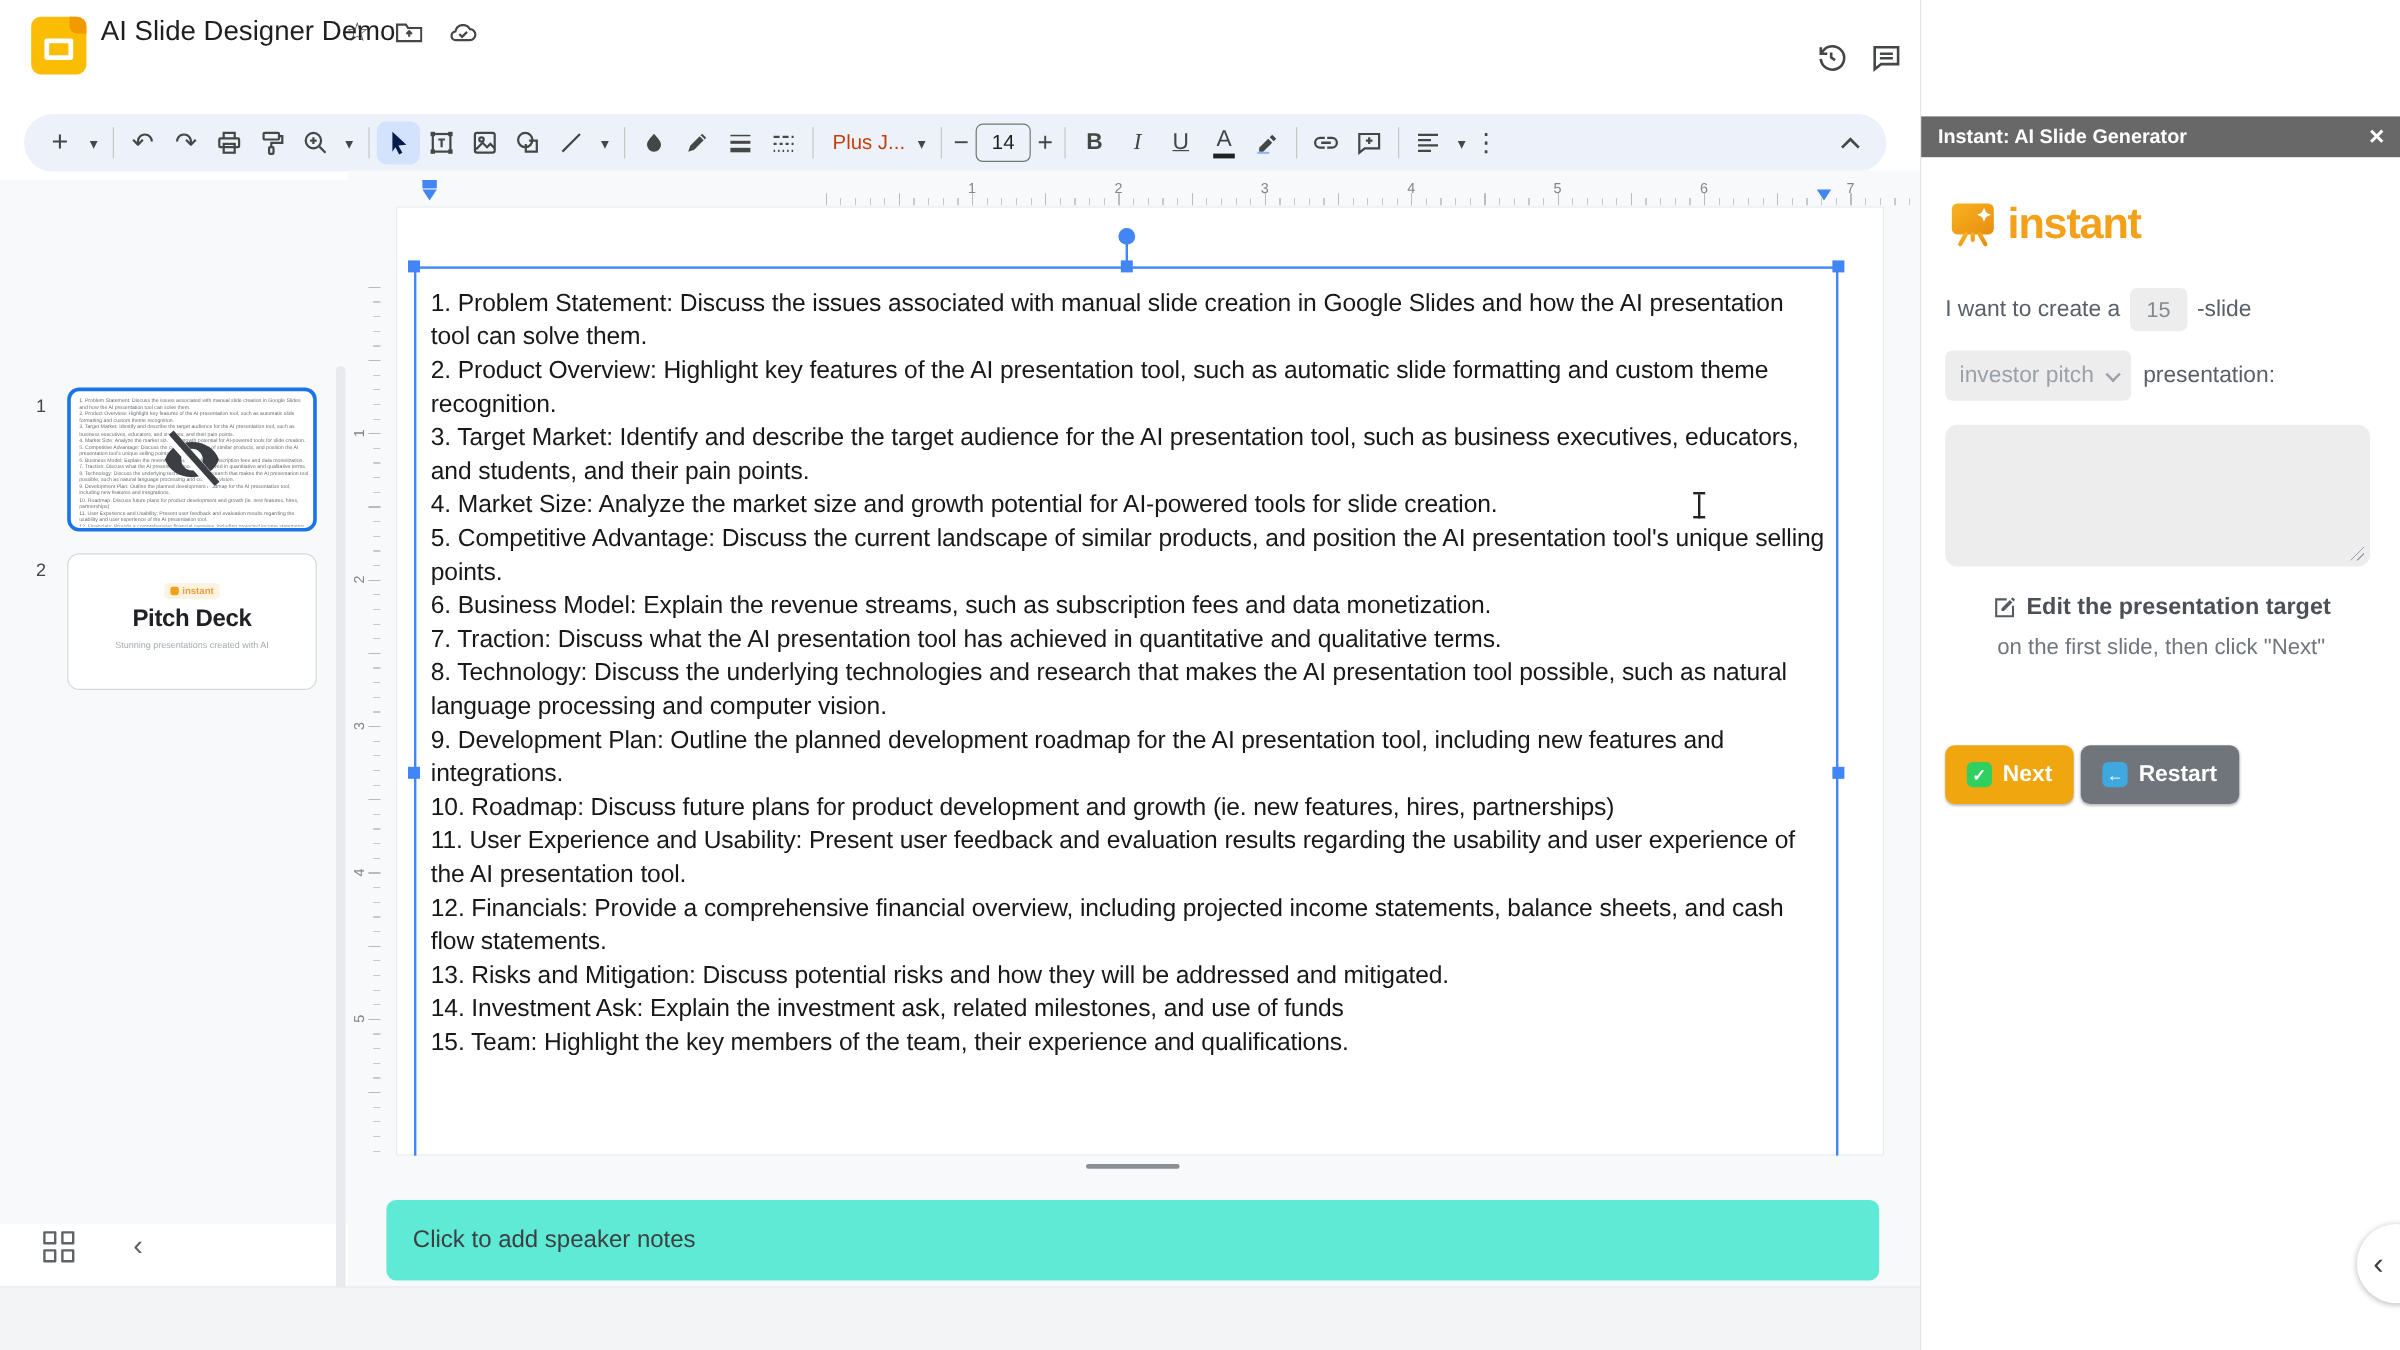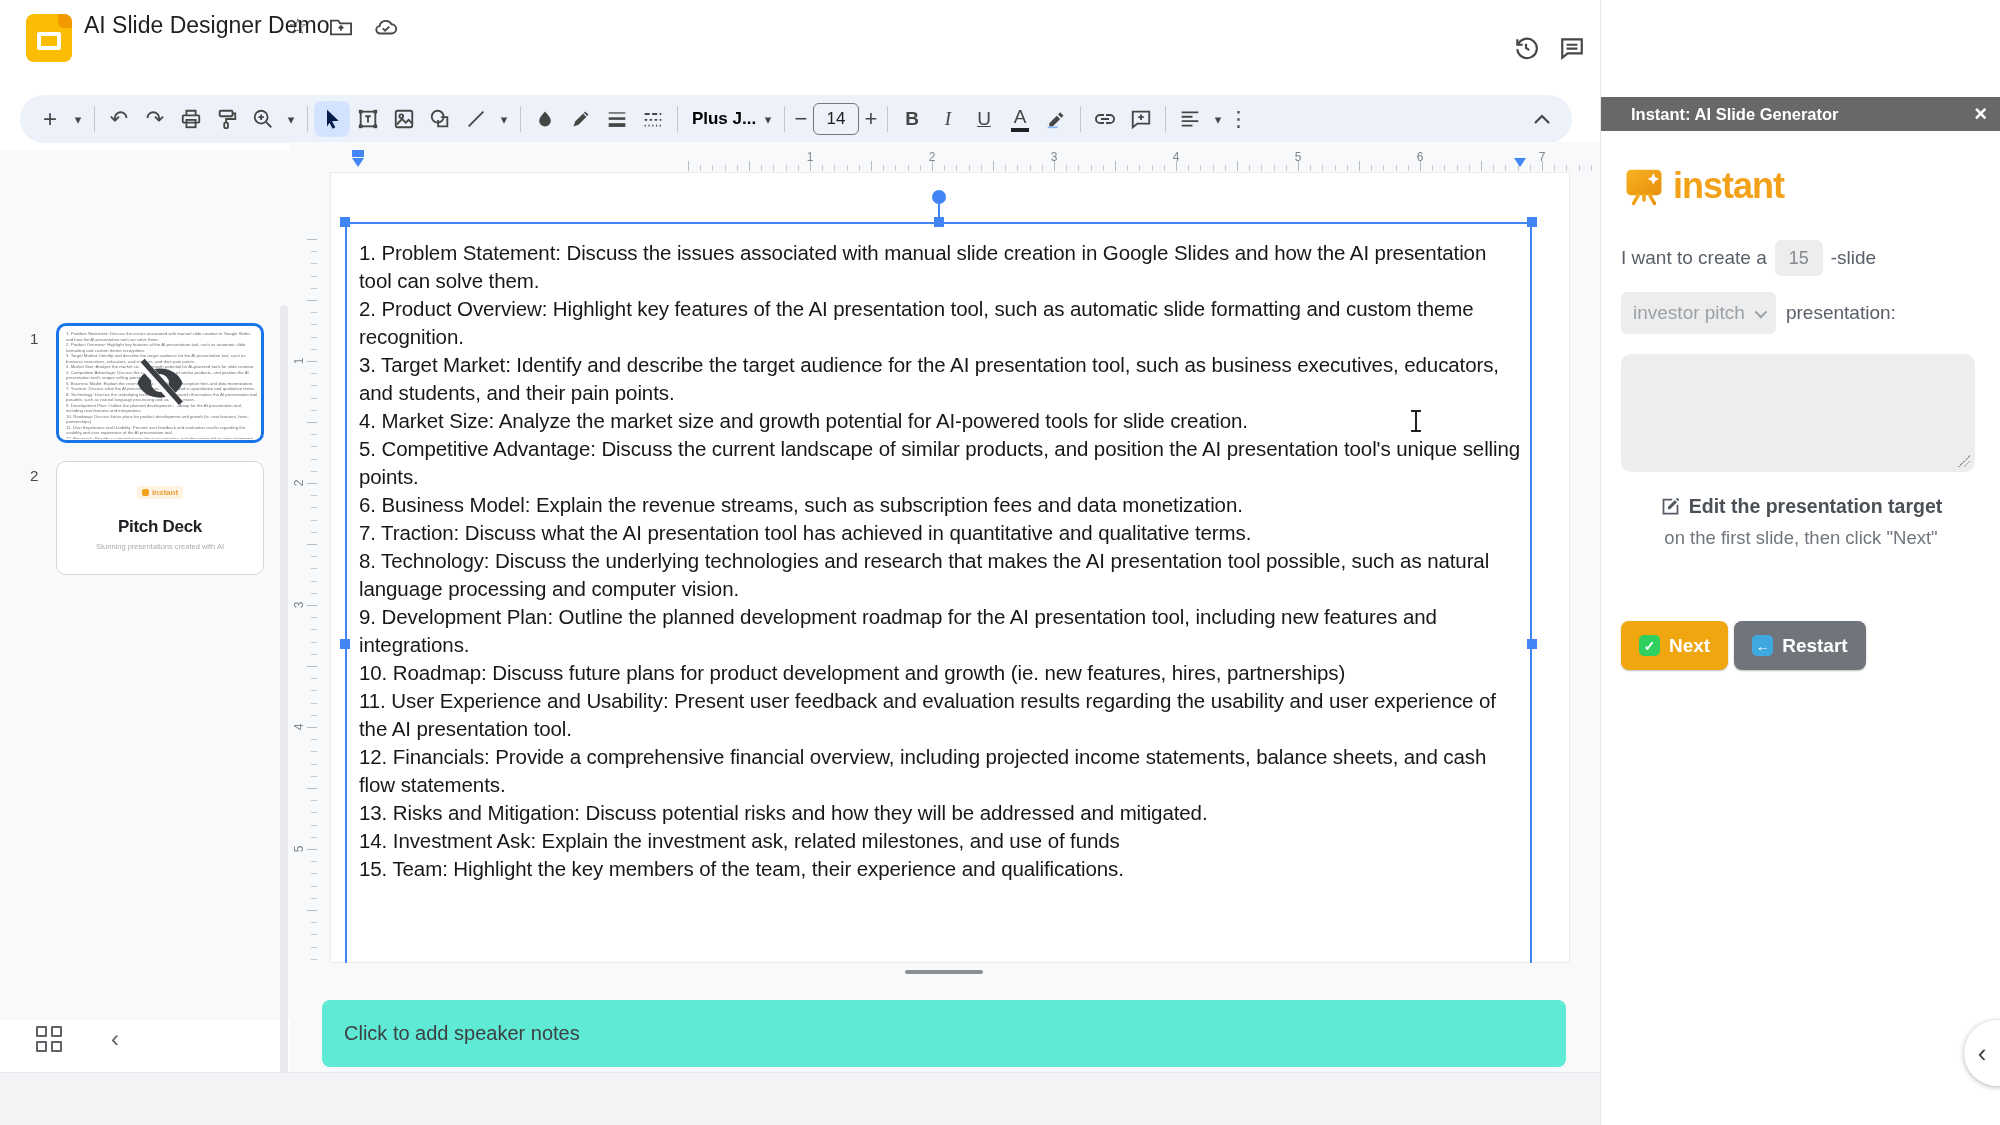--- a/index.html
+++ b/index.html
@@ -22,42 +22,42 @@
   .slideshow-caret { padding:0 16px; height:100%; display:flex; align-items:center; color:#444746; font-size:14px; }
   .share-btn { display:flex; align-items:center; gap:10px; height:46px; padding:0 26px; background:#c2e7ff; border-radius:24px; margin-right:20px; font-size:18px; font-weight:700; color:#041e49; }
 
   
   .toolbar { position:absolute; left:20px; top:95px; width:1552px; height:48px; background:#edf2fa; border-radius:24px; display:flex; align-items:center; padding:0 12px; }
   .tbtn { min-width:36px; height:36px; display:flex; align-items:center; justify-content:center; border-radius:8px; color:#444746; font-size:19px; gap:2px; }
   .tbtn.narrow { min-width:20px; }
   .tbtn.active { background:#d3e3fd; }
   .tsep { width:1px; height:26px; background:#c4c7c5; margin:0 6px; }
   .caret { font-size:13px; color:#444746; }
-  .font-name { font-size:17px; color:#000000; min-width:74px; text-align:center; padding-left:6px;font-weight:bold; }
+  .font-name { font-size:17px; color:#c2410c; min-width:74px; text-align:center; padding-left:6px; }
   .size-box { width:46px; height:32px; border:1px solid #747775; border-radius:6px; display:flex; align-items:center; justify-content:center; font-size:17px; color:#1f1f1f; margin:0 2px; }
   .fmt-letter { font-size:19px; color:#444746; }
   .b { font-weight:700; } .i { font-style:italic; font-family:"Liberation Serif", serif; } .u { text-decoration:underline; }
   .a-color { display:flex; flex-direction:column; align-items:center; line-height:1; }
   .a-color .bar { width:18px; height:4px; background:#202124; margin-top:2px; }
   .collapse { margin-left:auto; }
 
   
   .filmstrip { position:absolute; left:0; top:150px; width:290px; height:870px; background:#f8f9fa; }
   .thumb-num { position:absolute; font-size:15px; color:#444746; }
   .thumb { position:absolute; background:#fff; border-radius:10px; overflow:hidden; }
   .thumb.sel { left:56px; top:173px; width:208px; height:120px; border:3px solid #1a73e8; }
   .thumb.plain { left:56px; top:311px; width:208px; height:114px; border:1px solid #d5d8dc; }
   .mini-outline { position:absolute; left:7px; top:5px; width:192px; height:108px; overflow:hidden; }
   .mini-outline p { font-size:4.3px; line-height:5.5px; color:#6b6f73; letter-spacing:0; }
   .eye-off { position:absolute; left:50%; top:50%; transform:translate(-50%,-50%); }
   .thumb2-body { position:absolute; inset:0; display:flex; flex-direction:column; align-items:center; }
   .mini-badge { margin-top:24px; display:flex; align-items:center; gap:3px; background:#fdf3e0; border-radius:3px; padding:2px 5px; }
   .mini-badge .sq { width:7px; height:7px; background:#f2a118; border-radius:2px; }
   .mini-badge span { font-size:8px; color:#e8a13d; font-weight:700; }
-  .mini-title { margin-top:18px; font-size:17px; font-weight:800; color:#202124; letter-spacing:-0.3px; }
+  .mini-title { margin-top:6px; font-size:20px; font-weight:800; color:#202124; letter-spacing:-0.3px; }
   .mini-sub { margin-top:5px; font-size:7.5px; color:#a6abb1; }
   .fs-scroll { position:absolute; left:280px; top:155px; width:8px; height:850px; background:#e9eaee; border-radius:4px; }
 
   
   .canvas { position:absolute; left:290px; top:142px; width:1310px; height:983px; background:#f8f9fa; }
   .hruler { position:absolute; left:330px; top:150px; width:1250px; height:22px; }
   .hticks-min { position:absolute; left:358px; width:1212px; bottom:1px; height:6px; background:repeating-linear-gradient(90deg,#c6cace 0 1px,transparent 1px 12.2px); }
   .hticks-half { position:absolute; left:358px; width:1212px; bottom:1px; height:10px; background:repeating-linear-gradient(90deg,#b8bcc1 0 1px,transparent 1px 61px); }
   .hnums { position:absolute; left:419px; top:0; display:flex; }
   .hnums span { width:122px; text-align:center; font-size:12px; color:#80868b; }
@@ -87,21 +87,21 @@
   
   .notesbar { position:absolute; left:322px; top:1000px; width:1244px; height:67px; background:#5eead4; border-radius:8px; display:flex; align-items:center; padding-left:22px; font-size:20px; color:#3c4043; }
   .grid-btn { position:absolute; left:36px; top:1026px; width:26px; height:26px; display:grid; grid-template-columns:11px 11px; grid-template-rows:11px 11px; gap:4px; }
   .grid-btn i { border:2.5px solid #5f6368; border-radius:1px; }
   .fs-collapse { position:absolute; left:100px; top:1024px; width:30px; height:30px; display:flex; align-items:center; justify-content:center; font-size:24px; color:#5f6368; }
   .bottom-strip { position:absolute; left:0; top:1072px; width:1600px; height:53px; background:#f3f4f6; border-top:1px solid #e8eaed; }
 
   
   .panel { position:absolute; left:1600px; top:0; width:400px; height:1125px; background:#fff; border-left:1px solid #e4e6e9; }
   .panel-header { position:absolute; left:0; top:97px; width:400px; height:34px; background:#686868; display:flex; align-items:center; padding:0 14px; }
-  .panel-header .ttl { color:#fff; font-size:16.5px; font-weight:700;margin-left:16px; }
+  .panel-header .ttl { color:#fff; font-size:16.5px; font-weight:700; }
   .panel-header .x { margin-left:auto; color:#fff; font-size:22px; font-weight:700; line-height:1; }
   .brand { position:absolute; left:22px; top:165px; display:flex; align-items:center; gap:8px; }
   .brand .word { font-size:36px; font-weight:800; color:#f2a118; letter-spacing:-1px; }
   .pform { position:absolute; left:20px; top:240px; width:360px; font-size:19px; color:#5a6069; }
   .pline1 { display:flex; align-items:center; gap:8px; }
   .count-input { width:48px; height:36px; background:#ededed; border-radius:6px; border:none; text-align:center; font-size:18px; color:#83898f; display:flex; align-items:center; justify-content:center; }
   .pline2 { display:flex; align-items:center; gap:10px; margin-top:16px; }
   .type-select { height:42px; background:#ededed; border-radius:6px; padding:0 12px; display:flex; align-items:center; gap:10px; font-size:19px; color:#9aa1a8; }
   .chev-down { width:9px; height:9px; border-right:2px solid #9aa1a8; border-bottom:2px solid #9aa1a8; transform:rotate(45deg) translateY(-2px); }
   .topic-area { position:relative; margin-top:20px; width:354px; min-height:118px; background:#ededed; border-radius:10px; padding:15px 18px; font-size:19.5px; font-weight:600; color:#3d434a; line-height:25px; }

